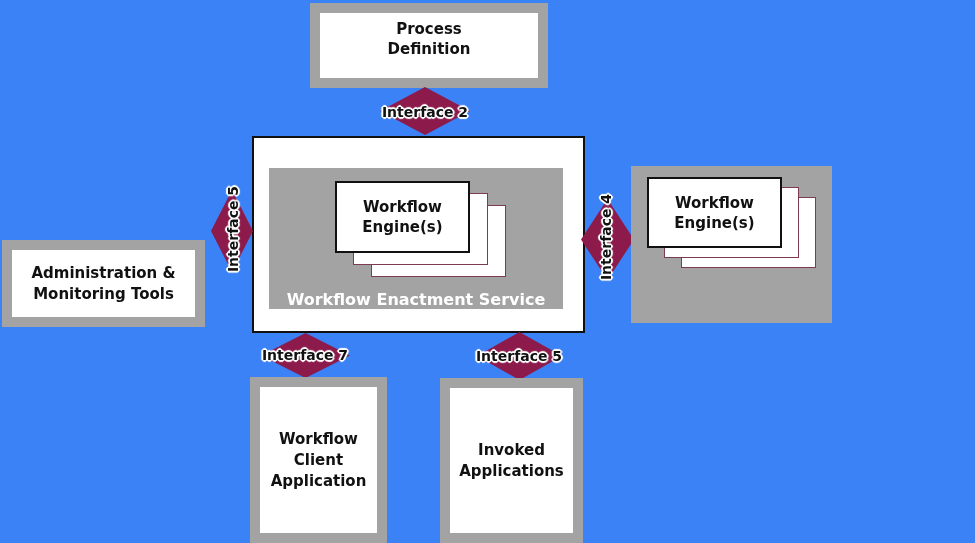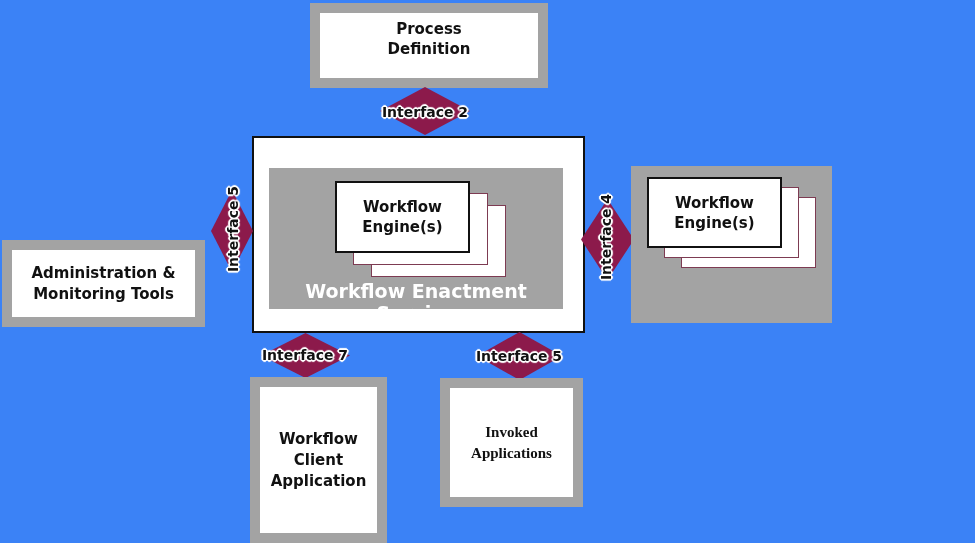--- a/index.html
+++ b/index.html
@@ -66,21 +66,21 @@
   <div class="apibox"></div>
 
   <div class="graypanel" style="left:269px;top:168px;width:294px;height:141px;"></div>
 
   <div class="engine" style="left:371px;top:205px;width:135px;height:72px;"></div>
   <div class="engine" style="left:353px;top:193px;width:135px;height:72px;"></div>
   <div class="engine front" style="left:335px;top:181px;width:135px;height:72px;">
     <div class="lbl">Workflow
 Engine(s)</div>
   </div>
-  <div class="caption" style="left:269px;top:280px;width:294px;font-size:19px;">Workflow Enactment Service</div>
+  <div class="caption" style="left:269px;top:290px;width:294px;font-size:16px;">Workflow Enactment Service</div>
 
   <div class="gbox" style="left:2px;top:194px;width:203px;height:87px;margin-top:46px;">
     <div class="lbl" style="line-height:21px;">Administration &amp;
 Monitoring Tools</div>
   </div>
 
   <svg class="diamond" style="left:211px;top:190px;" width="42" height="82" viewBox="0 0 100 100" preserveAspectRatio="none">
     <polygon points="50,0 100,50 50,100 0,50"></polygon>
   </svg>
   <div class="iface vert" style="left:233px;top:229px;">Interface 5</div>
@@ -107,18 +107,18 @@
     <polygon points="50,0 100,50 50,100 0,50"></polygon>
   </svg>
   <div class="iface" style="left:519px;top:356px;">Interface 5</div>
 
   <div class="gbox" style="left:250px;top:377px;width:137px;height:166px;">
     <div class="lbl" style="line-height:21px;">Workflow
 Client
 Application</div>
   </div>
 
-  <div class="gbox" style="left:440px;top:378px;width:143px;height:129px;font-family:Liberation Serif, serif;">
+  <div class="gbox" style="left:440px;top:378px;width:143px;height:165px;">
     <div class="lbl" style="line-height:21px;">Invoked
 Applications</div>
   </div>
 
 </div>
 
 </body></html>

